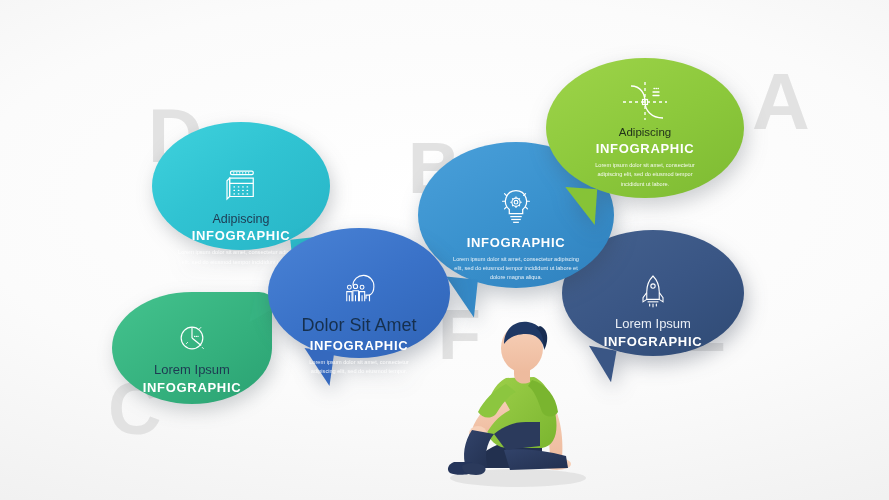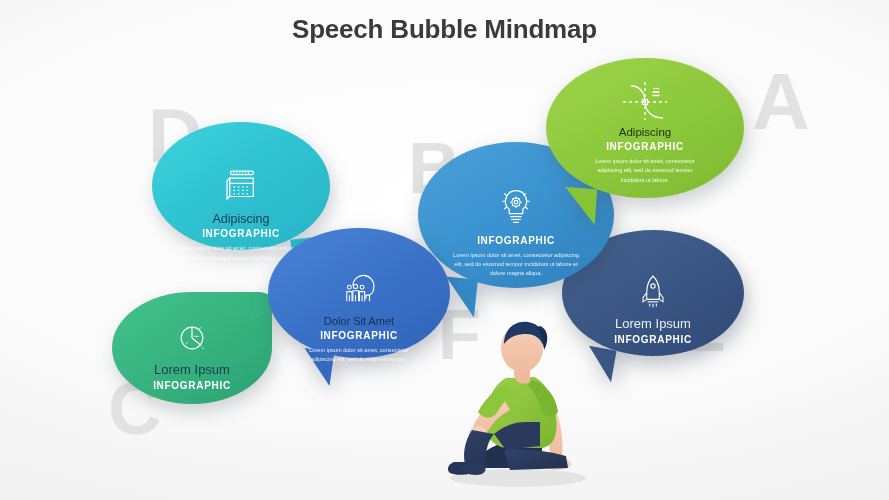--- a/index.html
+++ b/index.html
@@ -76,21 +76,21 @@
     margin: 0 auto 5px auto;
     line-height: 0;
   }
   .b-title {
     font-size: 12.5px;
     font-weight: 400;
     line-height: 1.15;
     margin-bottom: 2px;
   }
   .b-sub {
-    font-size: 10px;
+    font-size: 13px;
     font-weight: 700;
     letter-spacing: 0.7px;
     color: #ffffff;
     margin-bottom: 5px;
   }
   .b-desc {
     font-size: 5.6px;
     line-height: 1.65;
     color: rgba(255,255,255,0.88);
     max-width: 128px;
@@ -149,21 +149,21 @@
   }
   #bubble-dolor-blue .tail {
     width: 0; height: 0;
     left: 34px; bottom: -26px;
     border-right: 30px solid #3569be;
     border-bottom: 34px solid transparent;
     transform: rotate(8deg);
     z-index: 1;
   }
   #bubble-dolor-blue .content { top: 40px; }
-  #bubble-dolor-blue .b-title { color: #16304e; font-size: 11px; }
+  #bubble-dolor-blue .b-title { color: #16304e; font-size: 18px; }
 
   
   #bubble-quis-blue {
     left: 418px; top: 142px; width: 196px; height: 146px;
     z-index: 5;
     filter: drop-shadow(3px 8px 10px rgba(45,60,80,0.28));
   }
   #bubble-quis-blue .body {
     background: linear-gradient(150deg, #4aa0da 0%, #3a92ce 50%, #2f80bd 100%);
   }
@@ -236,21 +236,20 @@
 
   <div>
     <div class="wm" style="left:148px;top:98px;font-size:76px;">D</div>
     <div class="wm" style="left:408px;top:132px;font-size:72px;">B</div>
     <div class="wm" style="left:752px;top:62px;font-size:80px;">A</div>
     <div class="wm" style="left:108px;top:372px;font-size:74px;">C</div>
     <div class="wm" style="left:438px;top:300px;font-size:70px;">F</div>
     <div class="wm" style="left:678px;top:290px;font-size:72px;">E</div>
   </div>
 
-  <div id="title">Speech Bubble Mindmap</div>
 
   <div class="bubble" id="bubble-adipiscing-teal">
     <div class="tail"></div>
     <div class="body"></div>
     <div class="content">
       <span class="icon-wrap">
         <svg width="42" height="42" viewBox="0 0 48 48" fill="none" stroke="#ffffff" stroke-width="1.4">
           <rect x="12" y="7" width="26" height="4" rx="1.6"></rect>
           <line x1="15" y1="9" x2="35" y2="9" stroke-dasharray="1.4 2"></line>
           <path d="M11 15 h27 v21 h-27 z"></path>

